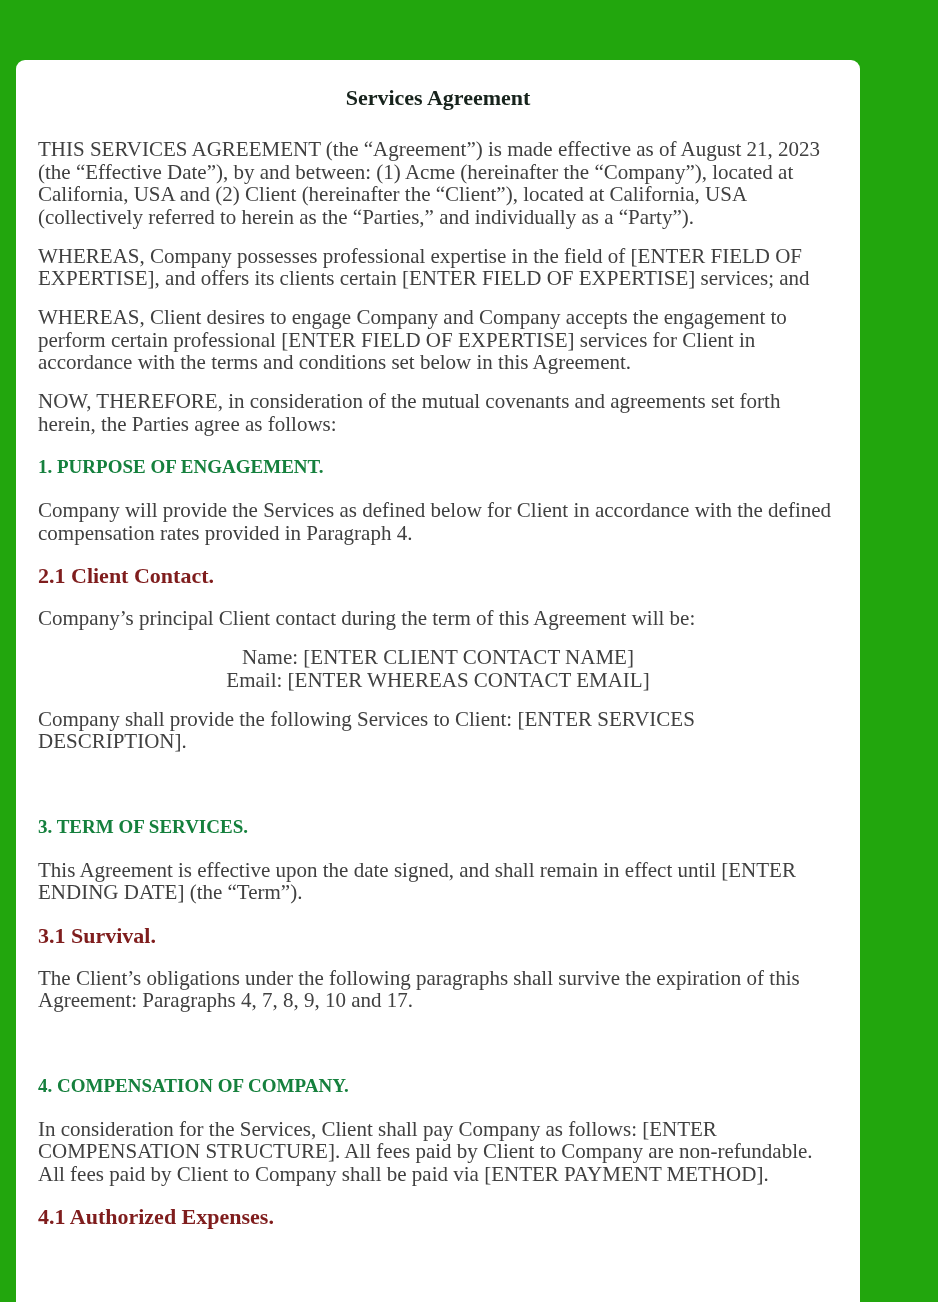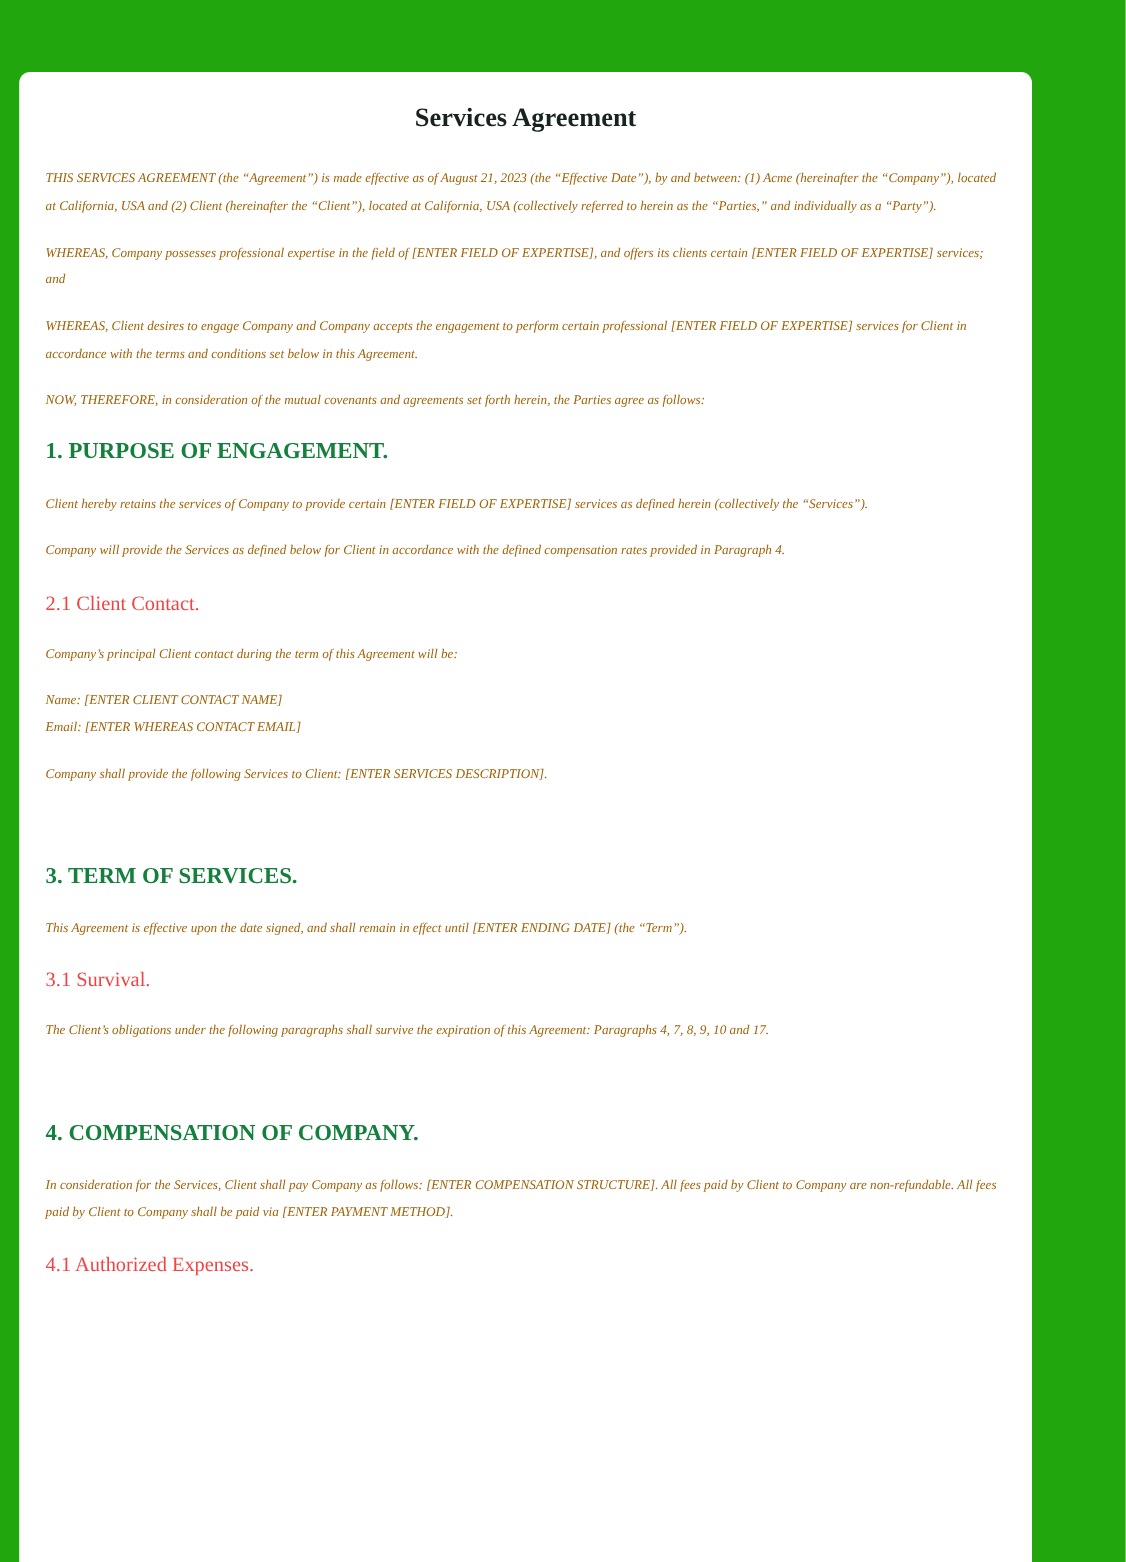--- a/index.html
+++ b/index.html
@@ -28,56 +28,54 @@
   .title {
     margin: 0 0 26px 0;
     text-align: center;
     font-size: 22px;
     line-height: 28px;
     font-weight: 700;
     color: #17231c;
   }
   .para {
     margin: 0 0 16.5px 0;
-    font-size: 11px;
+    font-size: 21px;
     line-height: 22.5px;
-    color: #a16207;
-    font-style: italic;
+    color: #404040;
   }
   .h2 {
     margin: 20px 0 20px 0;
     font-size: 19px;
     line-height: 24px;
     font-weight: 700;
     color: #15803d;
   }
   .h2.gap { margin-top: 62px; }
   .h3 {
     margin: 20px 0 20px 0;
-    font-size: 17px;
+    font-size: 22px;
     line-height: 23px;
-    font-weight: 400;
-    color: #ef4444;
+    font-weight: 700;
+    color: #7f1d1d;
   }
-  .line { display: block; }
+  .line { display: block; text-align: center; }
 </style>
 </head>
 <body>
 
 <div class="page">
 
   <h1 class="title">Services Agreement</h1>
 
   <p class="para">THIS SERVICES AGREEMENT (the “Agreement”) is made effective as of August 21, 2023 (the “Effective Date”), by and between: (1) Acme (hereinafter the “Company”), located at California, USA and (2) Client (hereinafter the “Client”), located at California, USA (collectively referred to herein as the “Parties,” and individually as a “Party”).</p>
   <p class="para">WHEREAS, Company possesses professional expertise in the field of [ENTER FIELD OF EXPERTISE], and offers its clients certain [ENTER FIELD OF EXPERTISE] services; and</p>
   <p class="para">WHEREAS, Client desires to engage Company and Company accepts the engagement to perform certain professional [ENTER FIELD OF EXPERTISE] services for Client in accordance with the terms and conditions set below in this Agreement.</p>
   <p class="para">NOW, THEREFORE, in consideration of the mutual covenants and agreements set forth herein, the Parties agree as follows:</p>
 
   <h2 class="h2">1. PURPOSE OF ENGAGEMENT.</h2>
-  <p class="para">Client hereby retains the services of Company to provide certain [ENTER FIELD OF EXPERTISE] services as defined herein (collectively the “Services”).</p>
 
   <p class="para">Company will provide the Services as defined below for Client in accordance with the defined compensation rates provided in Paragraph 4.</p>
 
   <h3 class="h3">2.1 Client Contact.</h3>
   <p class="para">Company’s principal Client contact during the term of this Agreement will be:</p>
   <p class="para">
     <span class="line">Name: [ENTER CLIENT CONTACT NAME]</span>
     <span class="line">Email: [ENTER WHEREAS CONTACT EMAIL]</span>
   </p>
 

